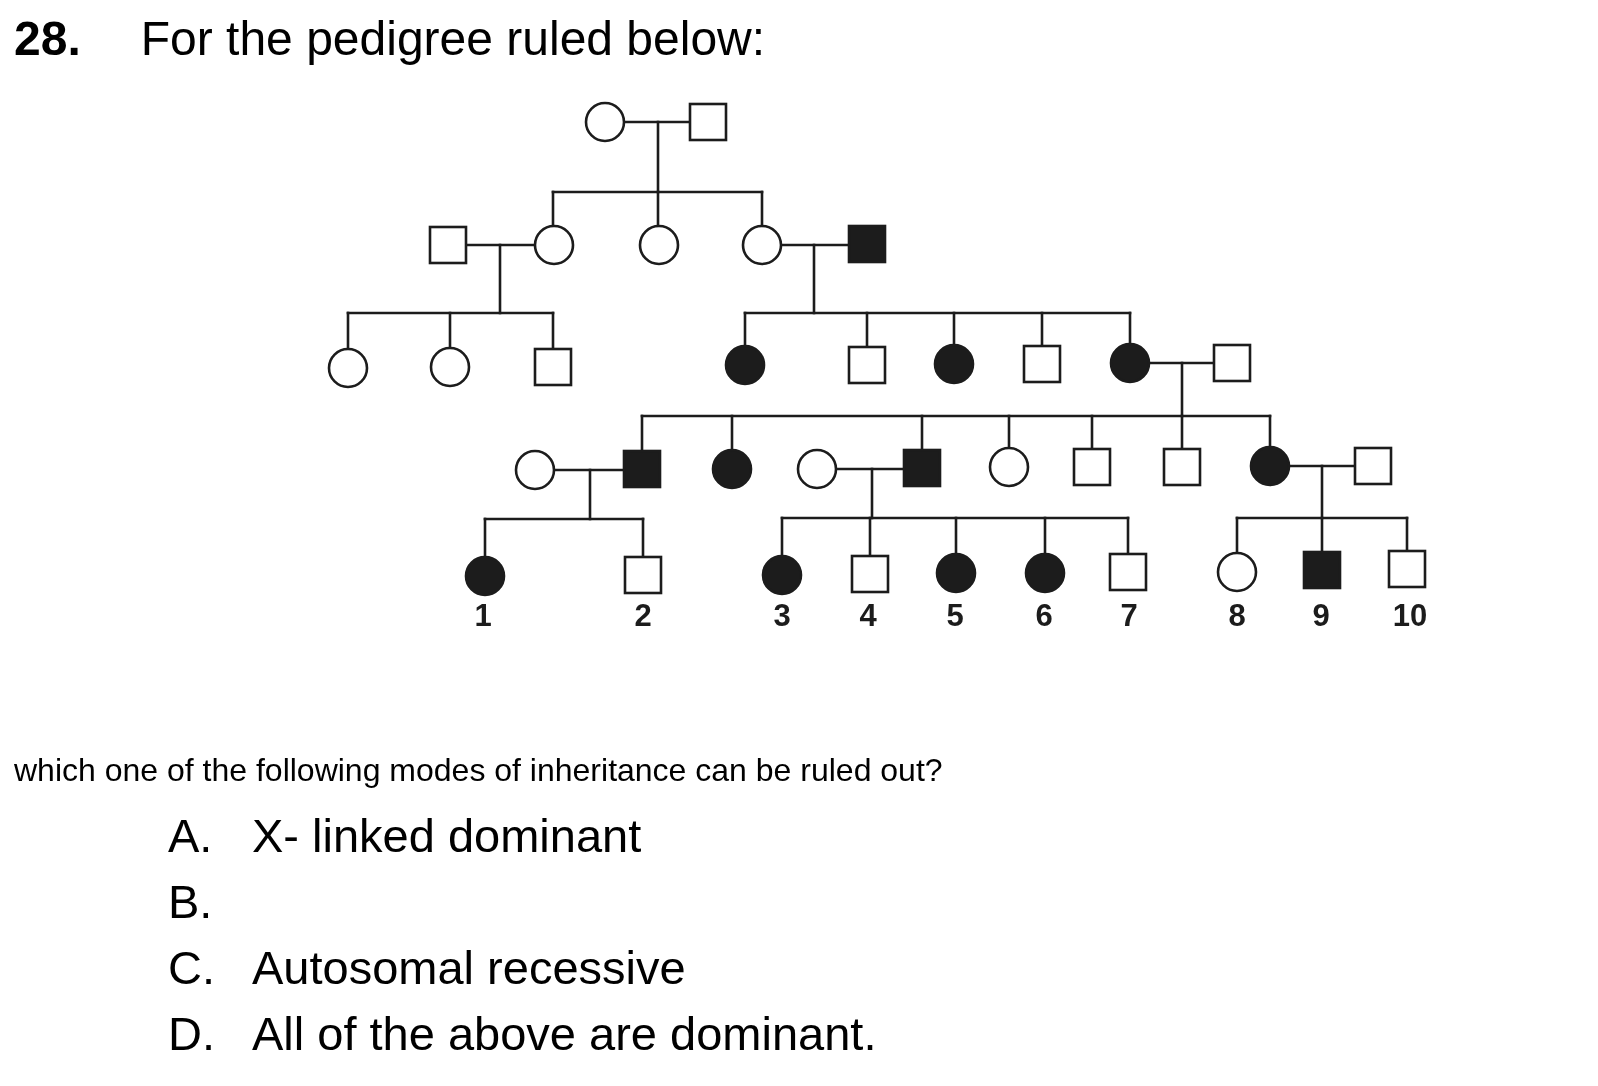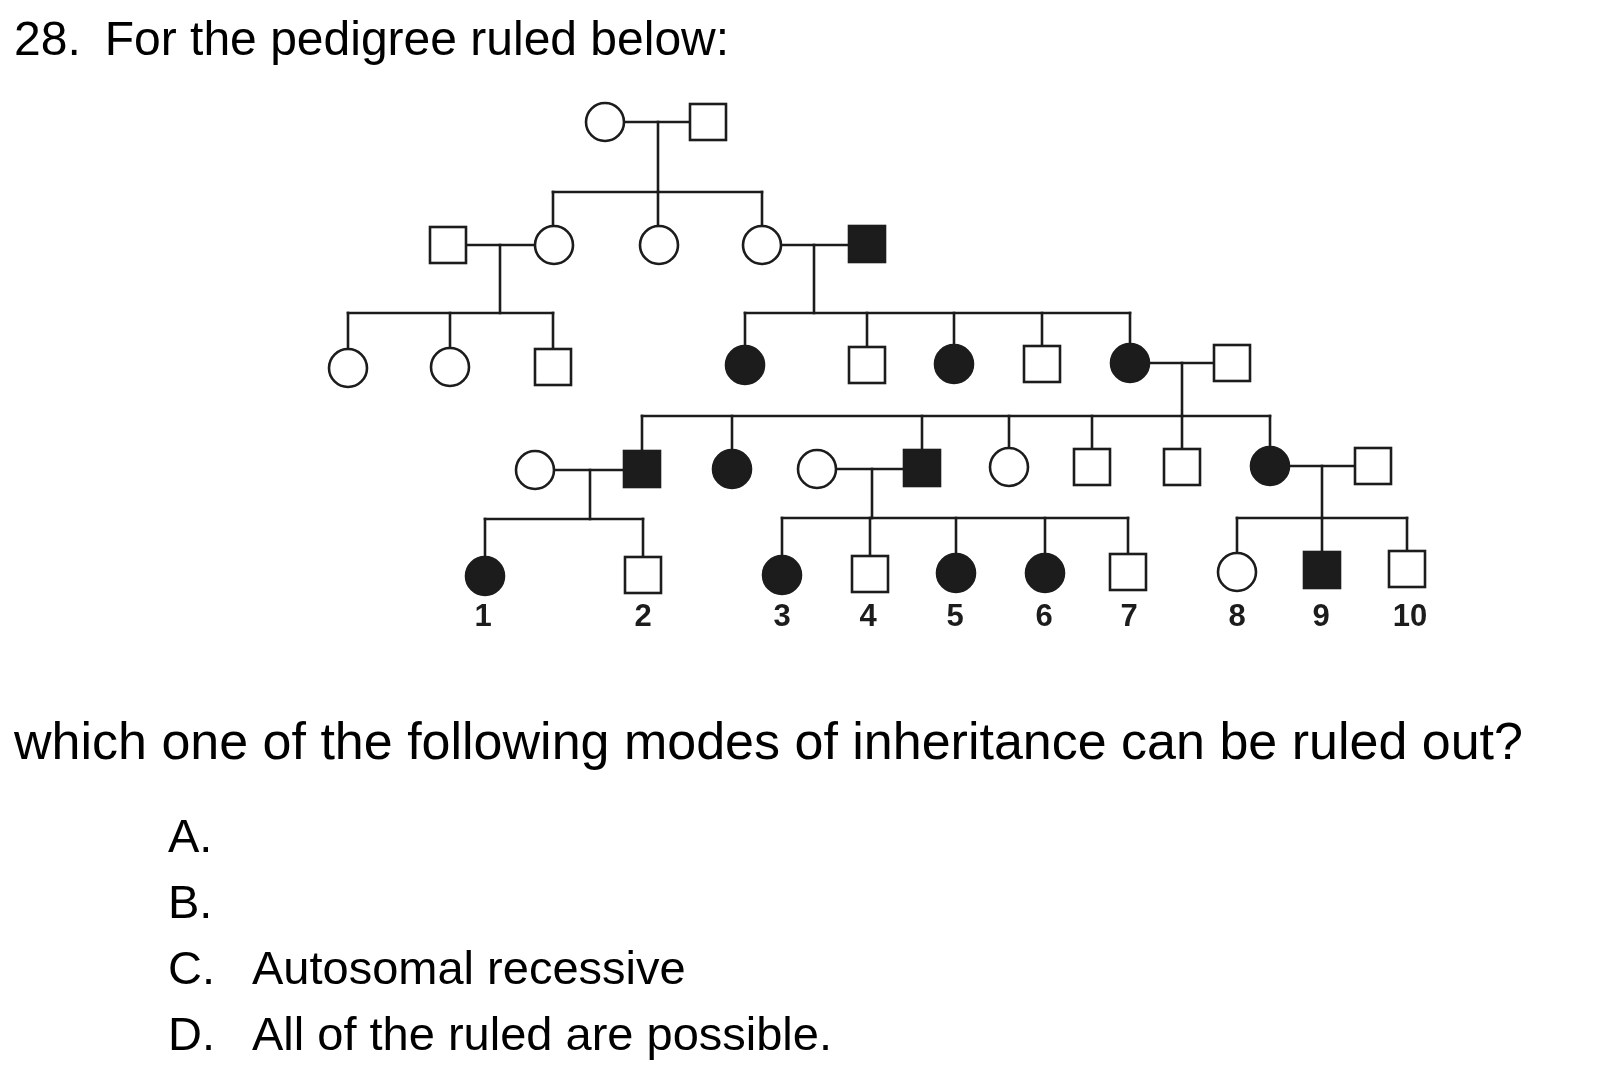--- a/index.html
+++ b/index.html
@@ -19,34 +19,35 @@
   .title-line {
     position: absolute;
     left: 14px;
     top: 14px;
     font-size: 48px;
     line-height: 1.05;
     white-space: nowrap;
   }
   .title-line .qnum {
     display: inline-block;
-    margin-right: 24px;
+    margin-right: 60px;
+    font-weight: bold;
   }
   .pedigree-svg {
     position: absolute;
     left: 0;
     top: 0;
     width: 1598px;
     height: 700px;
   }
   .stem-line {
     position: absolute;
     left: 14px;
-    top: 714px;
-    font-size: 52px;
+    top: 754px;
+    font-size: 32px;
     line-height: 1.05;
     white-space: nowrap;
   }
   .choices {
     position: absolute;
     left: 168px;
     top: 810px;
   }
   .choice {
     display: flex;
@@ -166,27 +167,28 @@
       <text x="1237" y="626" text-anchor="middle" fill="#1c1c1c" font-family="&quot;Liberation Sans&quot;, sans-serif" font-size="31" font-weight="700">8</text>
       <text x="1321" y="626" text-anchor="middle" fill="#1c1c1c" font-family="&quot;Liberation Sans&quot;, sans-serif" font-size="31" font-weight="700">9</text>
       <text x="1410" y="626" text-anchor="middle" fill="#1c1c1c" font-family="&quot;Liberation Sans&quot;, sans-serif" font-size="31" font-weight="700">10</text>
     </svg>
 
   <div class="stem-line">which one of the following modes of inheritance can be ruled out?</div>
 
   <div class="choices">
     <div class="choice">
       <span class="letter">A.</span>
+      <span class="text">X- linked dominant</span>
     </div>
     <div class="choice">
       <span class="letter">B.</span>
     </div>
     <div class="choice">
       <span class="letter">C.</span>
       <span class="text">Autosomal recessive</span>
     </div>
     <div class="choice">
       <span class="letter">D.</span>
-      <span class="text">All of the ruled are possible.</span>
+      <span class="text">All of the above are dominant.</span>
     </div>
   </div>
 
 </div>
 
 </body></html>

